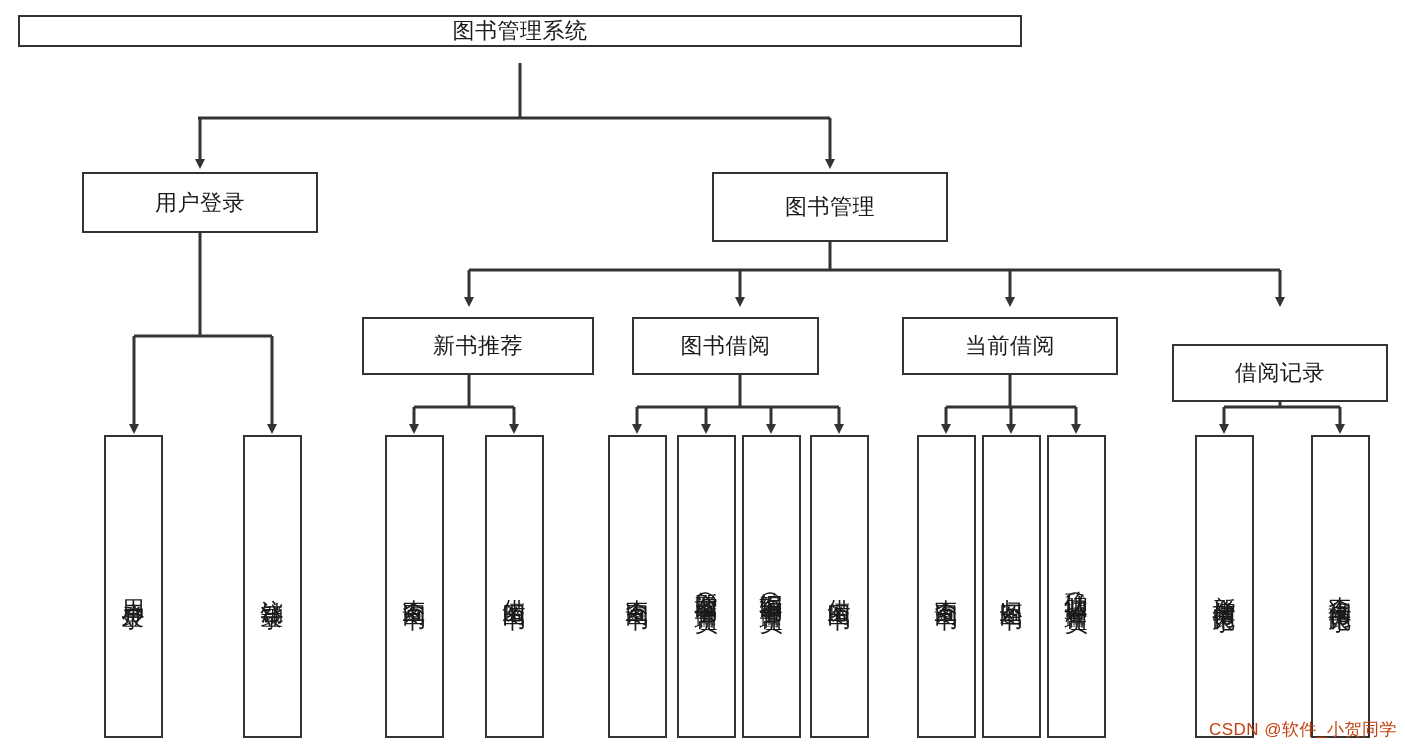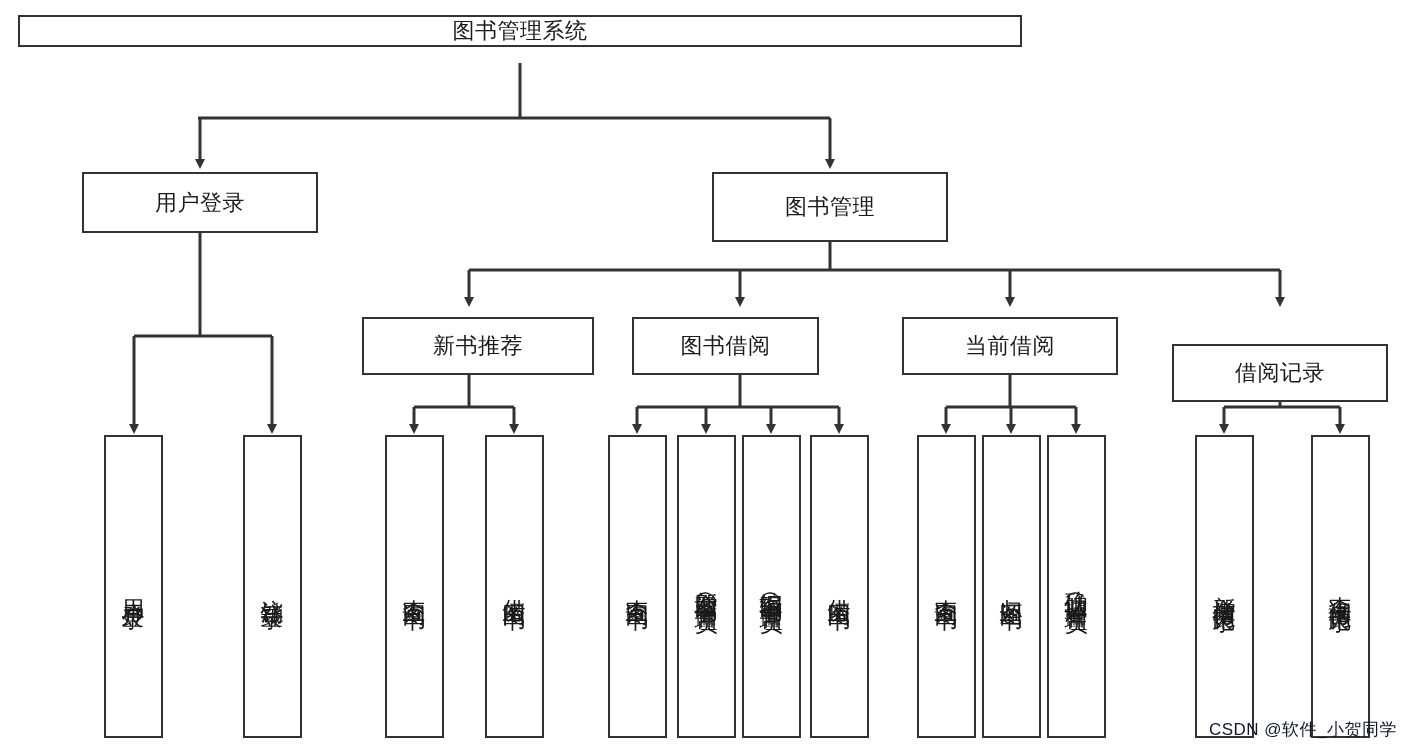--- a/index.html
+++ b/index.html
@@ -63,21 +63,21 @@
     font-size: 23px;
     line-height: 1.05;
     letter-spacing: 3px;
     max-height: 100%;
   }
   #watermark {
     position: absolute;
     right: 8px;
     bottom: 6px;
     font-size: 17px;
-    color: #0f172a;
+    color: #c2410c;
     letter-spacing: 0.5px;
     user-select: none;
     white-space: nowrap;
   }
 </style>
 </head>
 <body>
 
 <div id="diagram-root">
 

